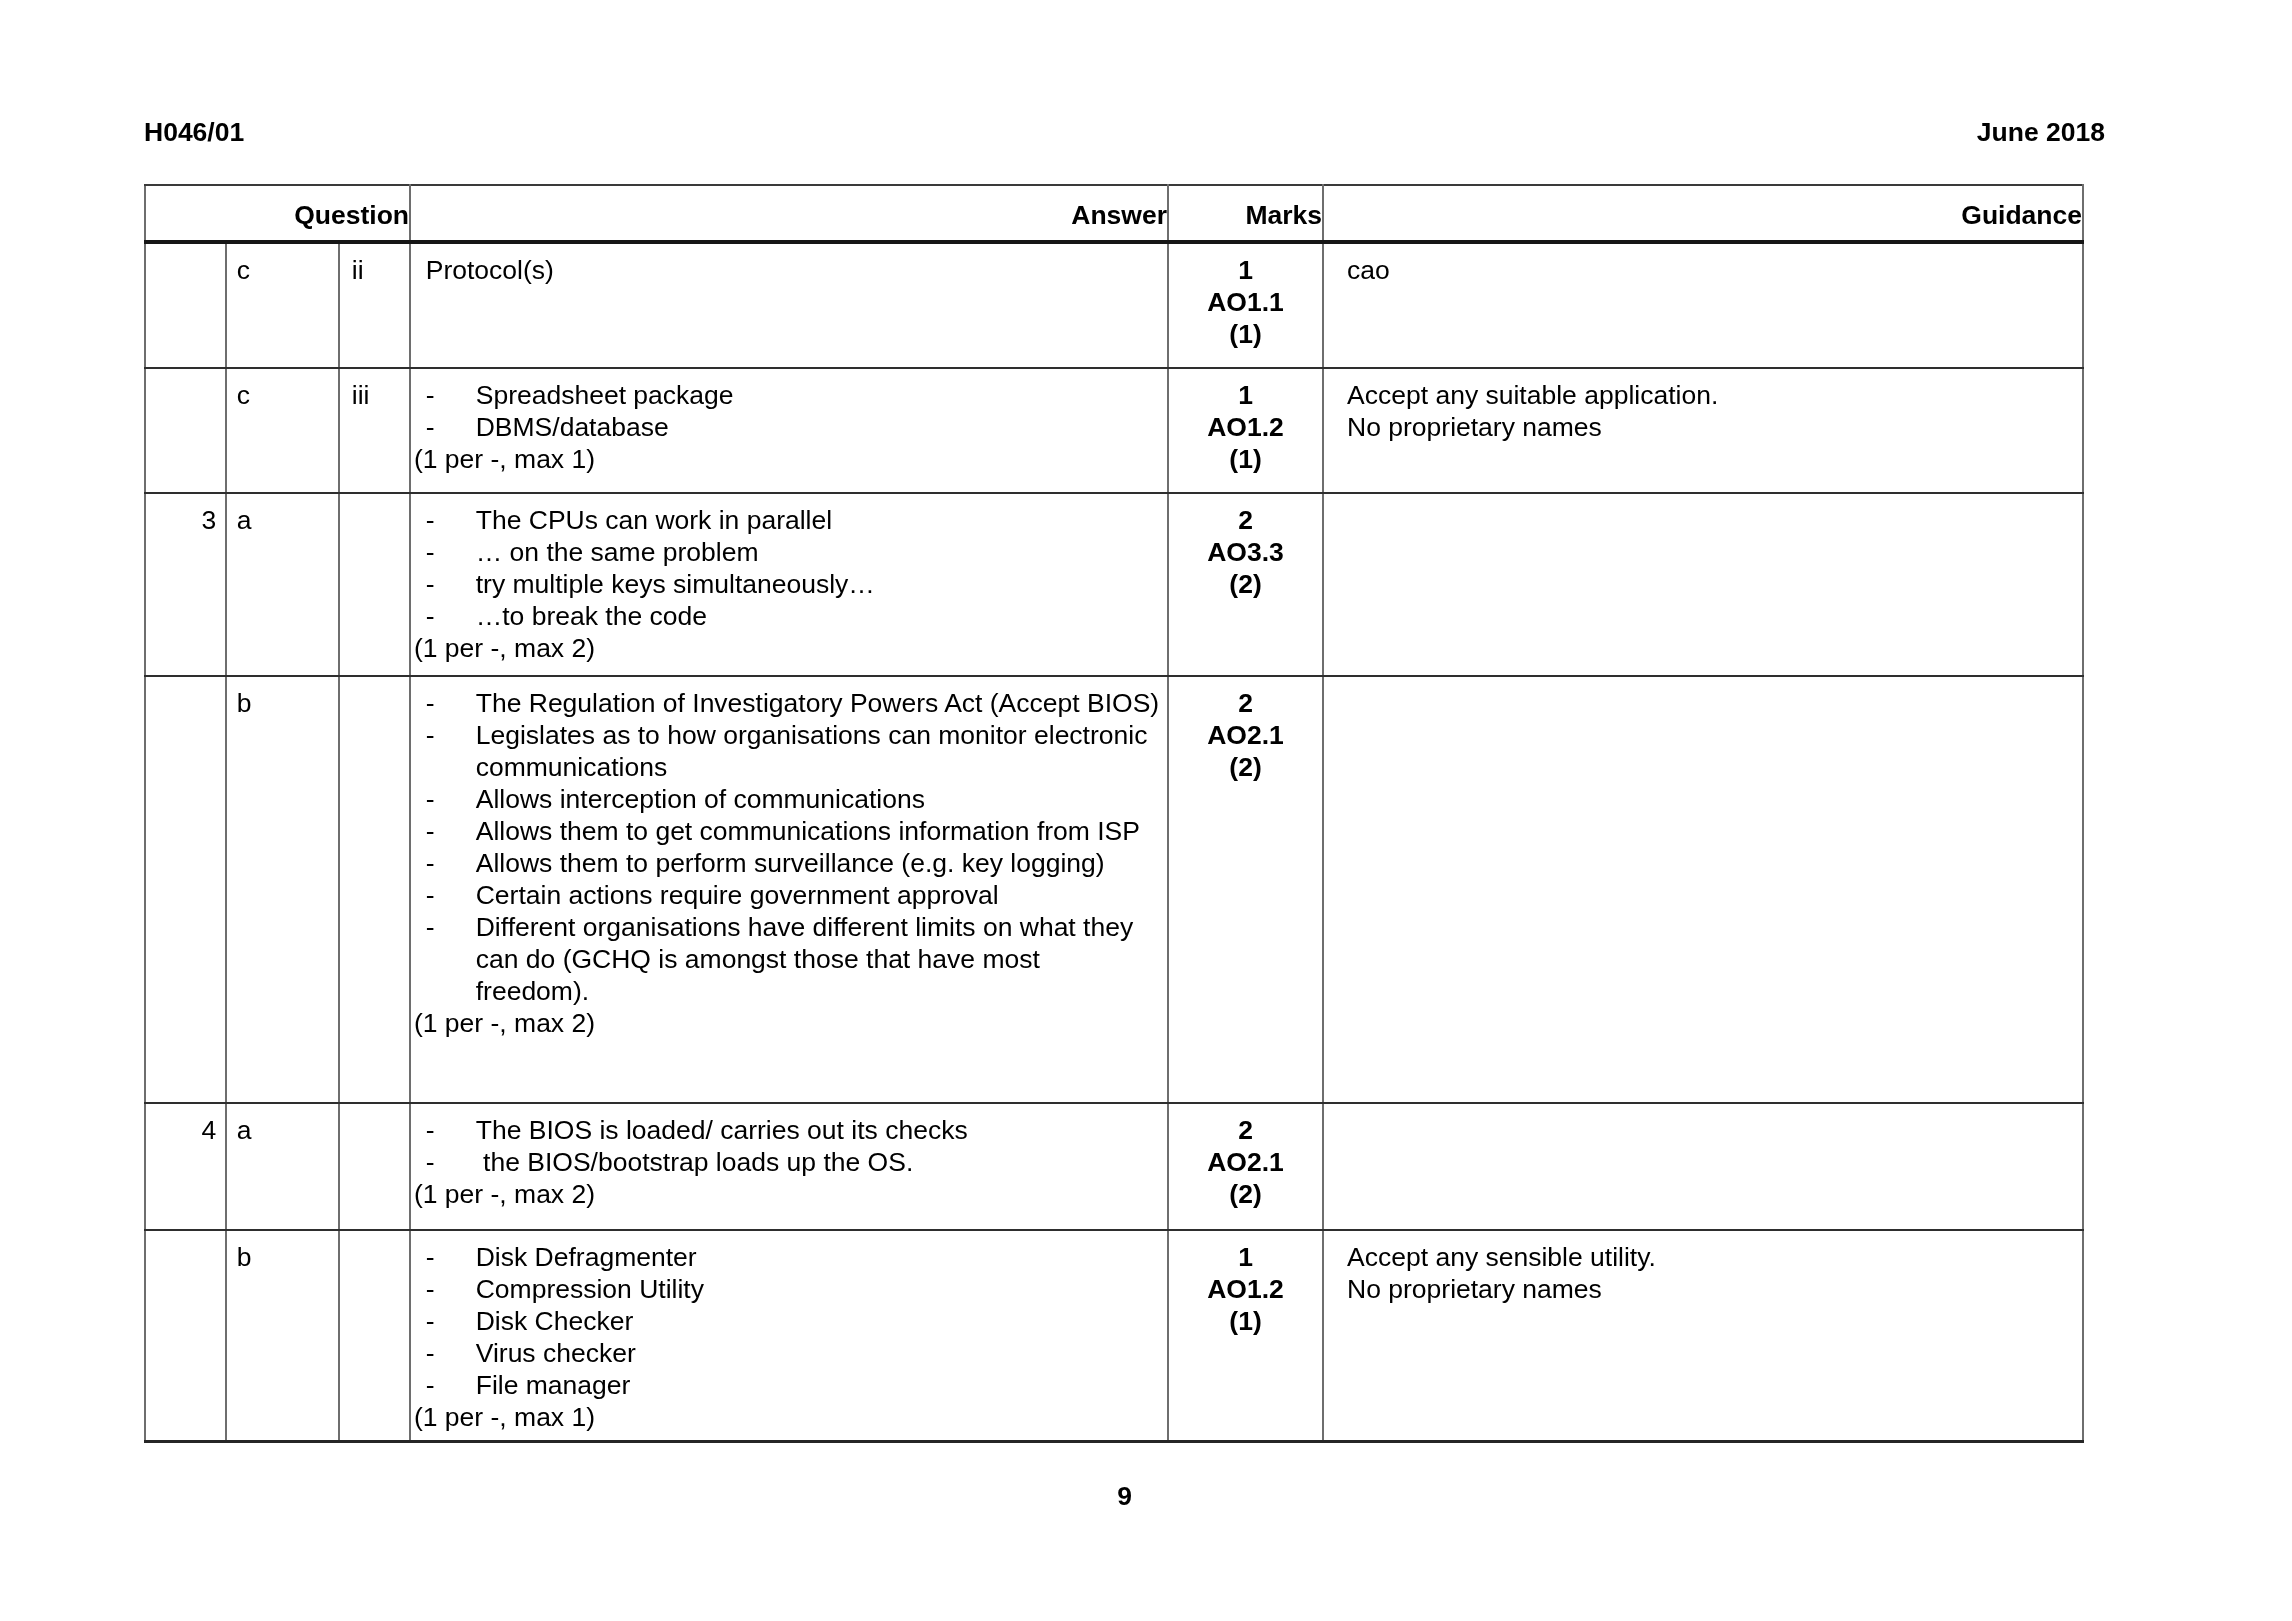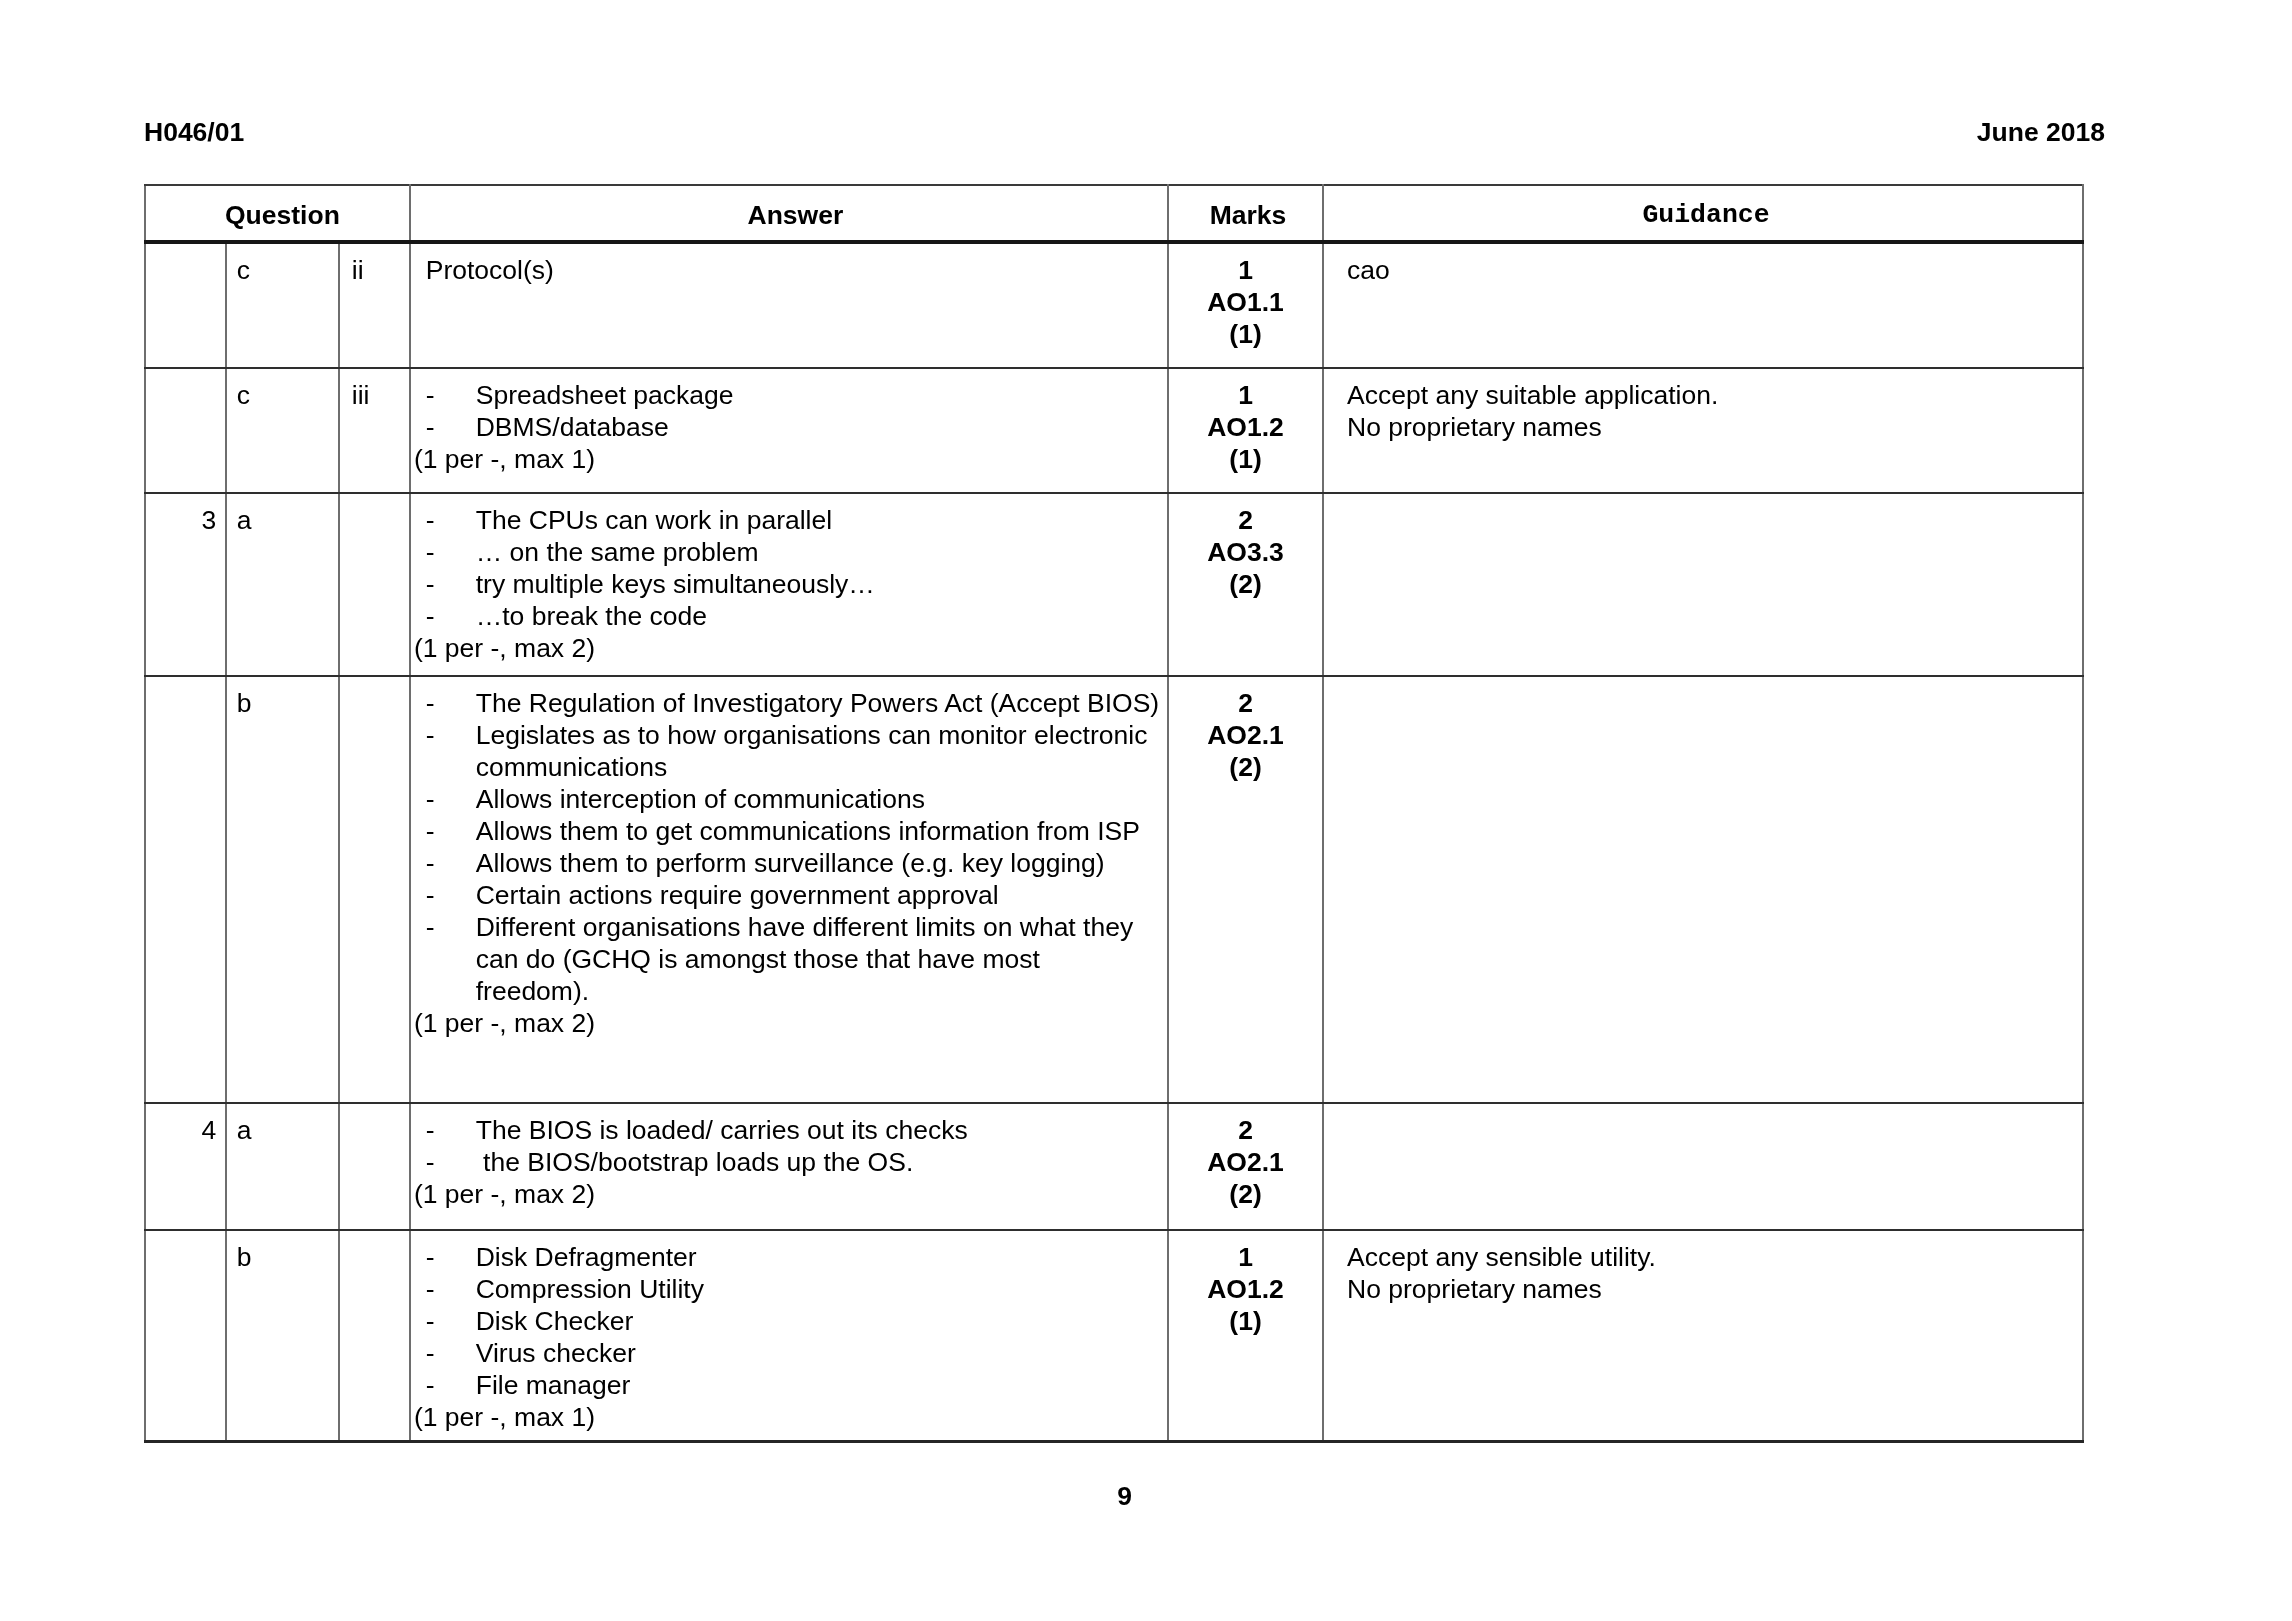--- a/index.html
+++ b/index.html
@@ -30,29 +30,29 @@
     border-bottom: 3.9px solid #262626;
   }
   col.w-qnum { width: 81px; }
   col.w-qlet { width: 113px; }
   col.w-qrom { width: 71px; }
   col.w-ans  { width: 758px; }
   col.w-marks{ width: 155px; }
   col.w-guid { width: 760px; }
 
   th {
-    font-weight: bold; text-align: center; vertical-align: top;
+    font-weight: bold; text-align: right; vertical-align: top;
     height: 57px; padding: 12.7px 0 0 9.8px;
     border-bottom: 4.9px solid #161616;
     border-left: 2px solid #6e6e6e;
   }
   th:first-child { border-left: none; }
   th.th-answer { padding-left: 12.7px; margin-top: 40px; }
   th.th-marks  { padding-left: 5px; }
-  th.th-guid   { padding-left: 6px; font-family: Liberation Mono, monospace; }
+  th.th-guid   { padding-left: 6px; }
 
   td {
     vertical-align: top;
     border-bottom: 2.9px solid #2e2e2e;
     border-left: 2px solid #6e6e6e;
     padding-top: 9.8px;
   }
   td:first-child { border-left: none; }
   tr.r0 td { height: 126px; }
   tr.r1 td { height: 125px; }

